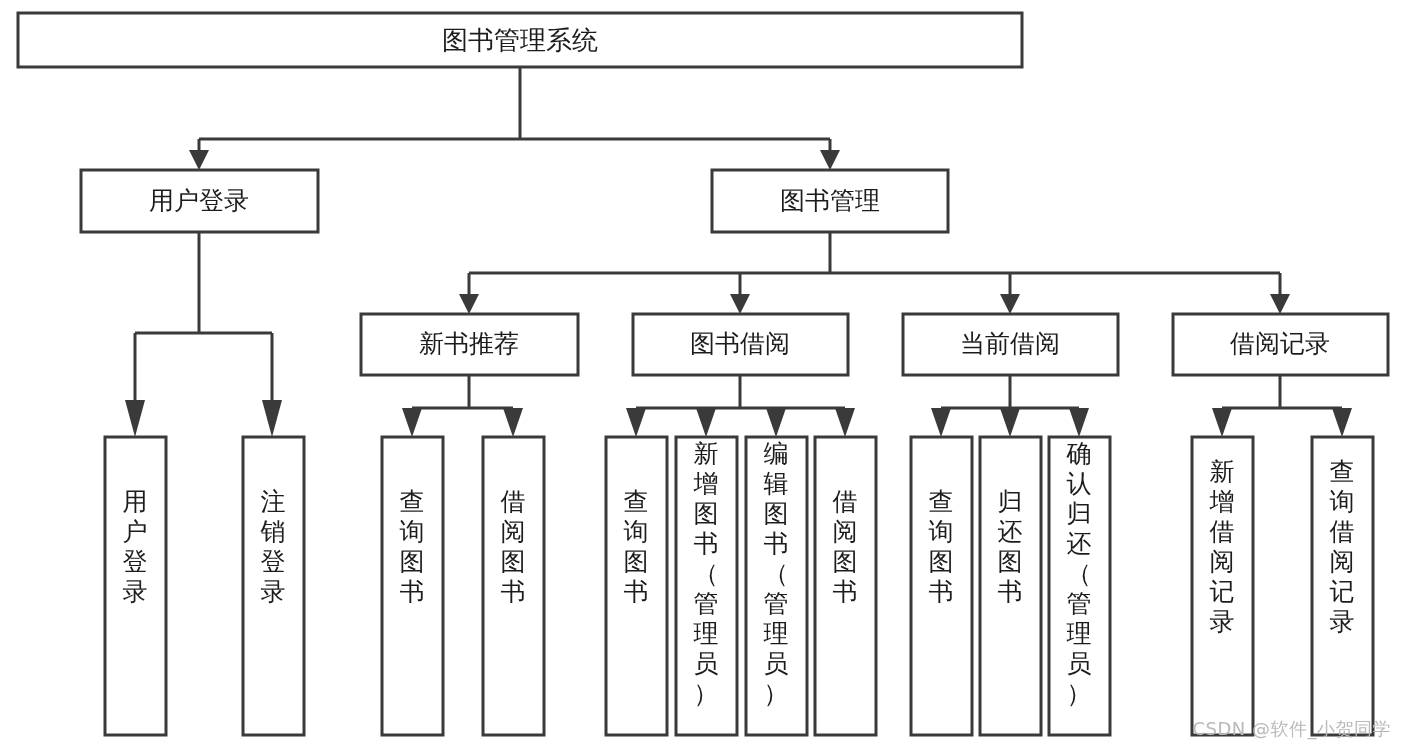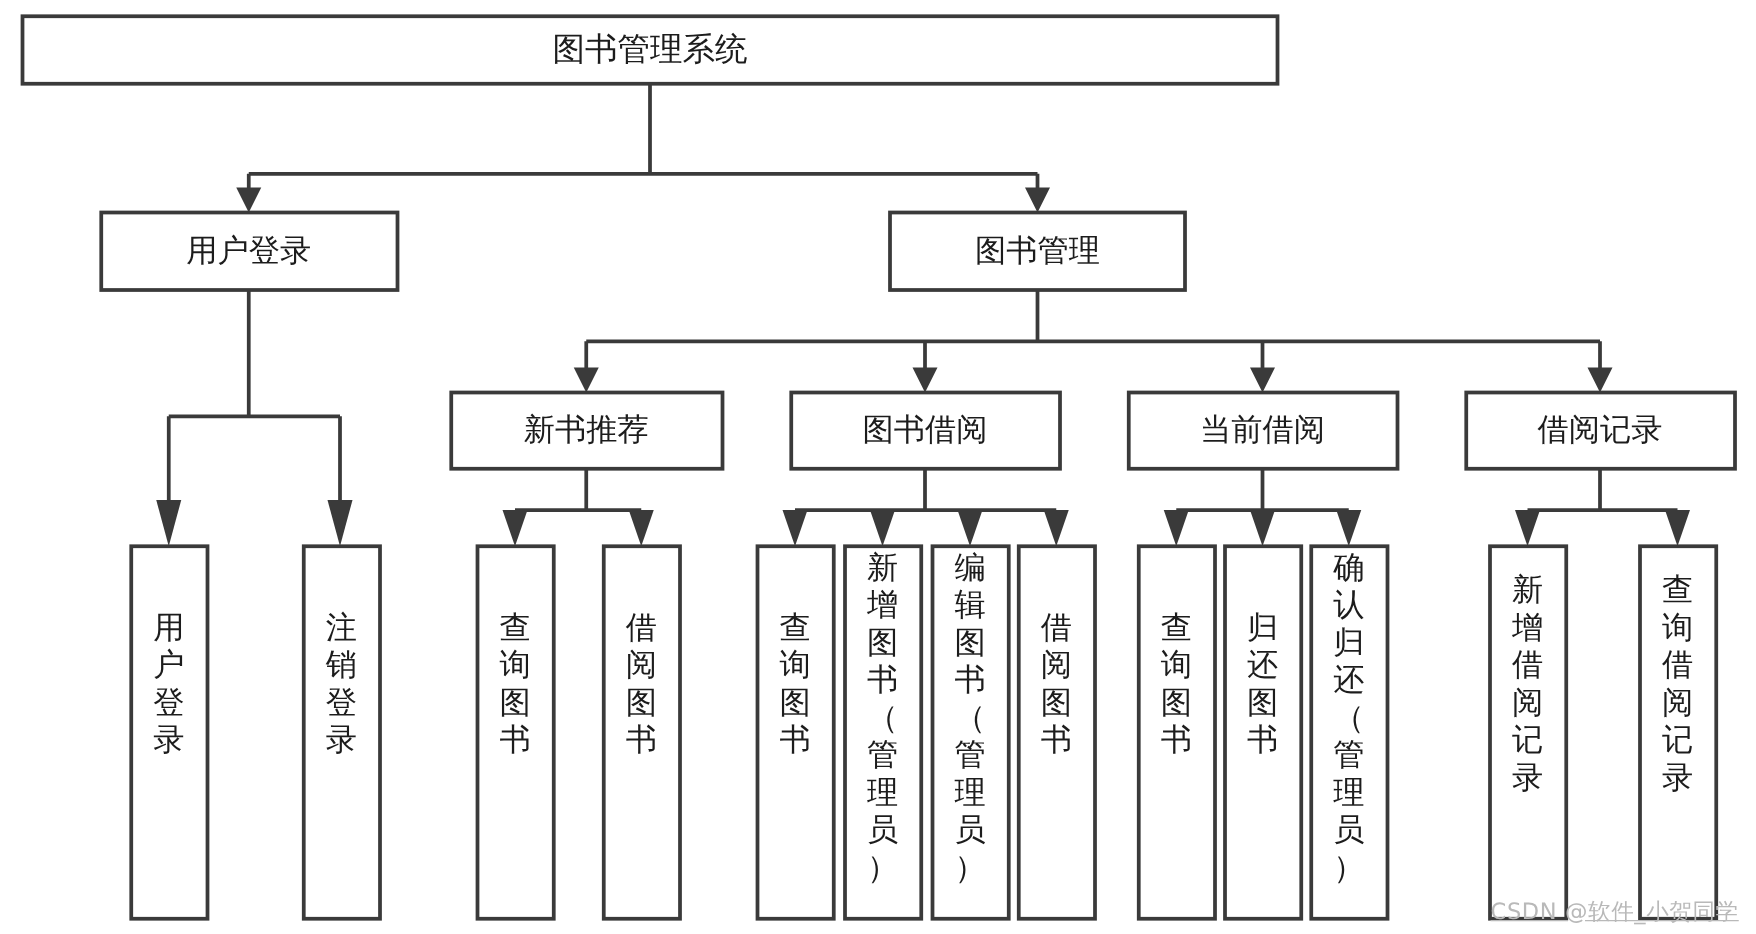--- a/index.html
+++ b/index.html
@@ -61,21 +61,20 @@
   }
   .watermark {
     position: absolute;
     right: 14px;
     bottom: 6px;
     font-family: "DejaVu Sans", "Liberation Sans", sans-serif;
     font-size: 18px;
     color: #b9b9b9;
     white-space: nowrap;
     letter-spacing: 0.5px;
-    text-decoration: underline;
   }
 </style>
 </head>
 <body>
 
 <div id="diagram-root">
   <svg class="flow" viewBox="0 0 1405 747" xmlns="http://www.w3.org/2000/svg">
 
     <g>
 

